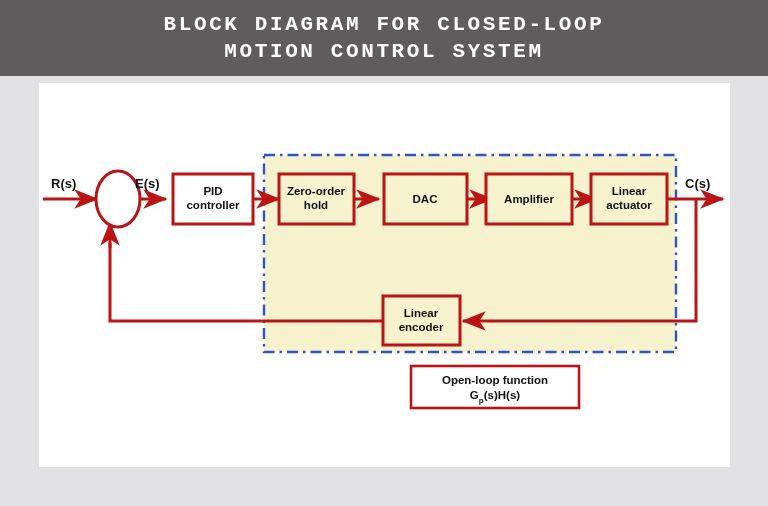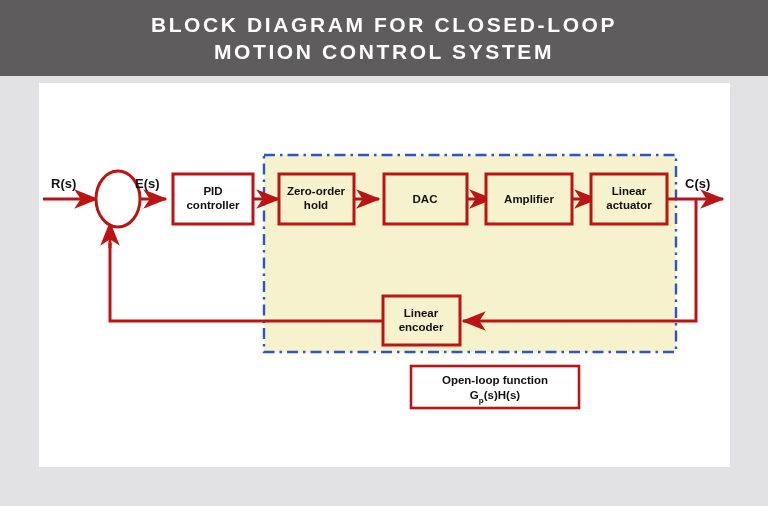--- a/index.html
+++ b/index.html
@@ -25,21 +25,21 @@
     top: 0;
     width: 768px;
     height: 76px;
     background: #5e5c5d;
     display: flex;
     align-items: center;
     justify-content: center;
   }
   #header-title {
     color: #ffffff;
-    font-family: Liberation Sans, sans-serif;
+    font-family: Liberation Mono, monospace;
     font-weight: bold;
     font-size: 21px;
     line-height: 27px;
     letter-spacing: 2.6px;
     text-align: center;
     text-transform: uppercase;
     white-space: pre-line;
     margin: 0;
   }
   #content-panel {

